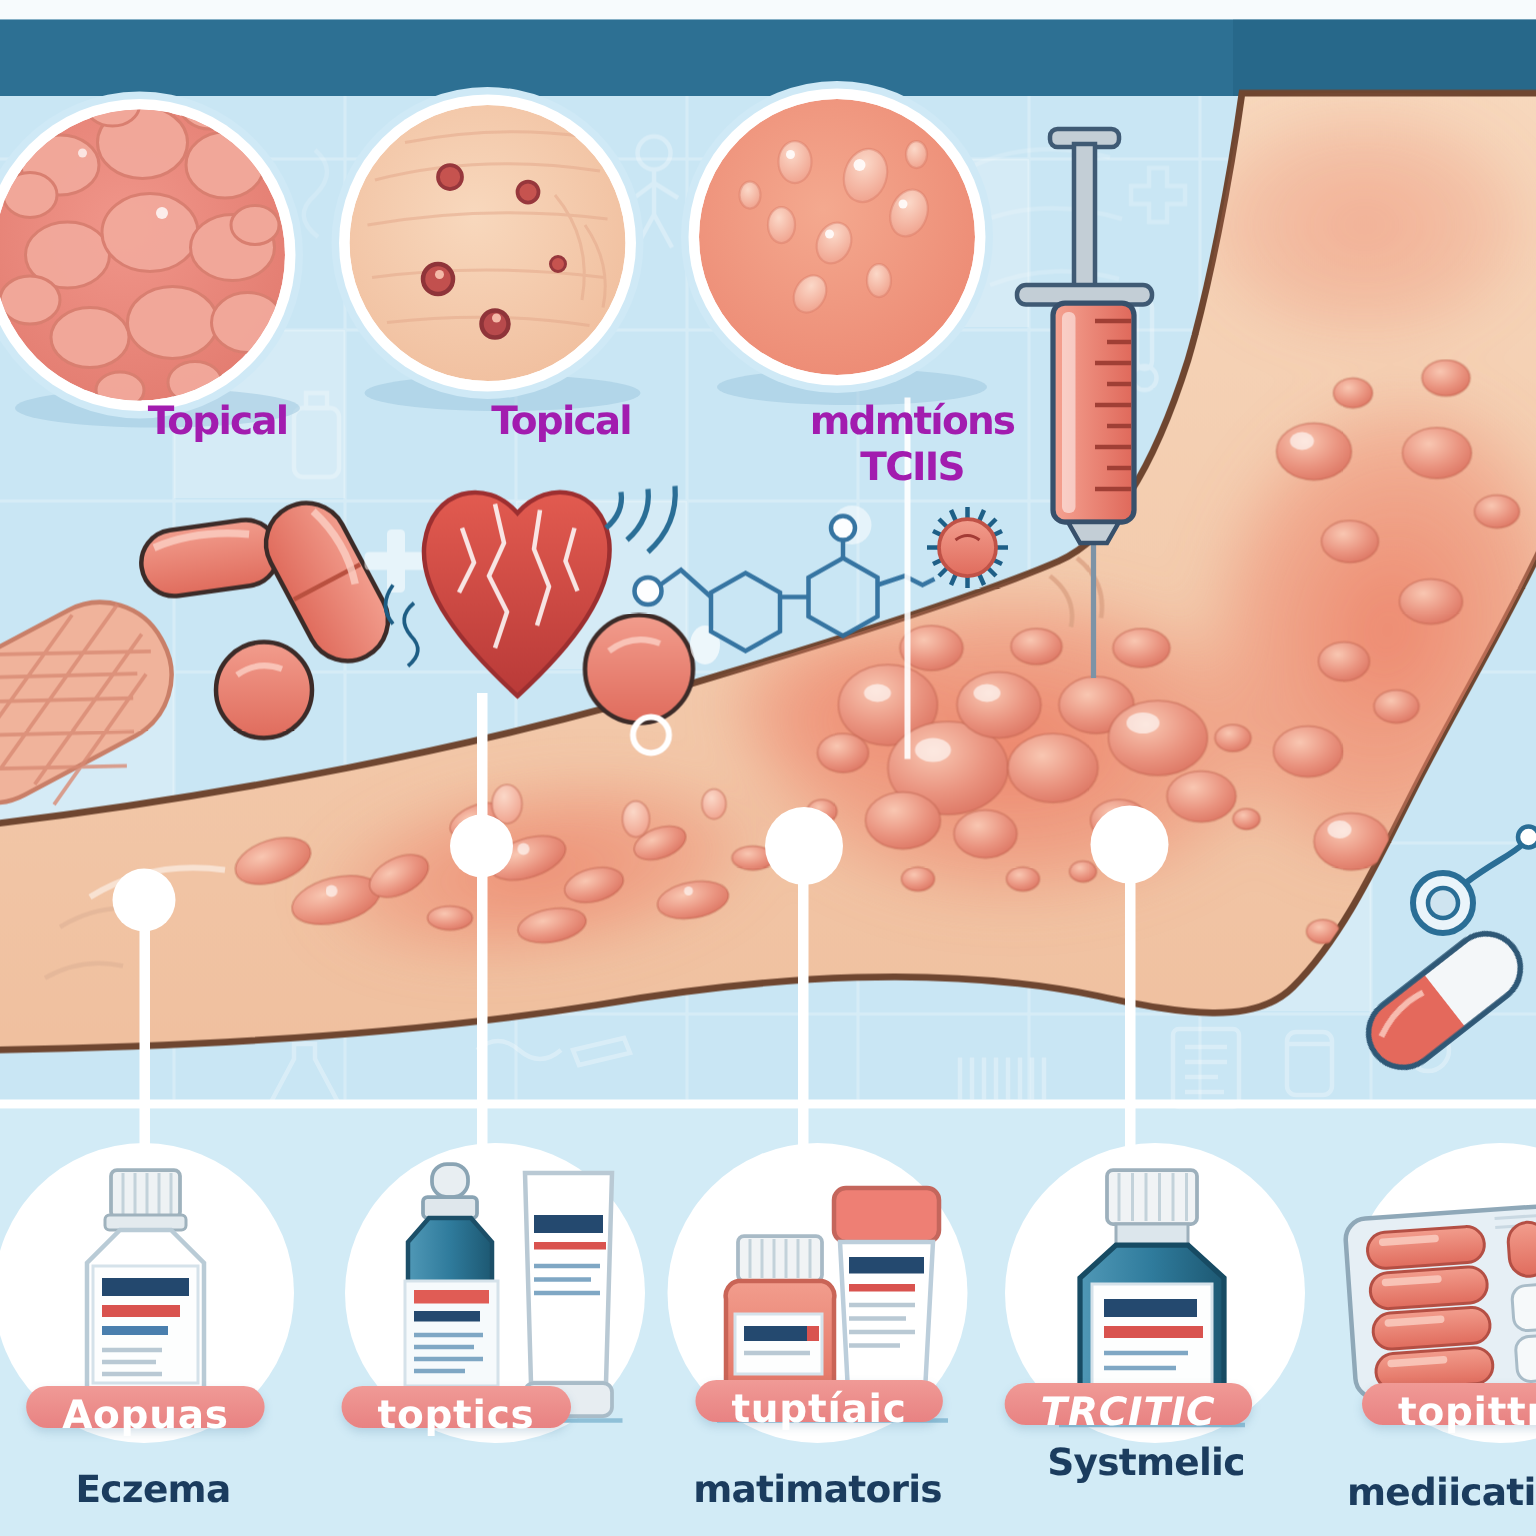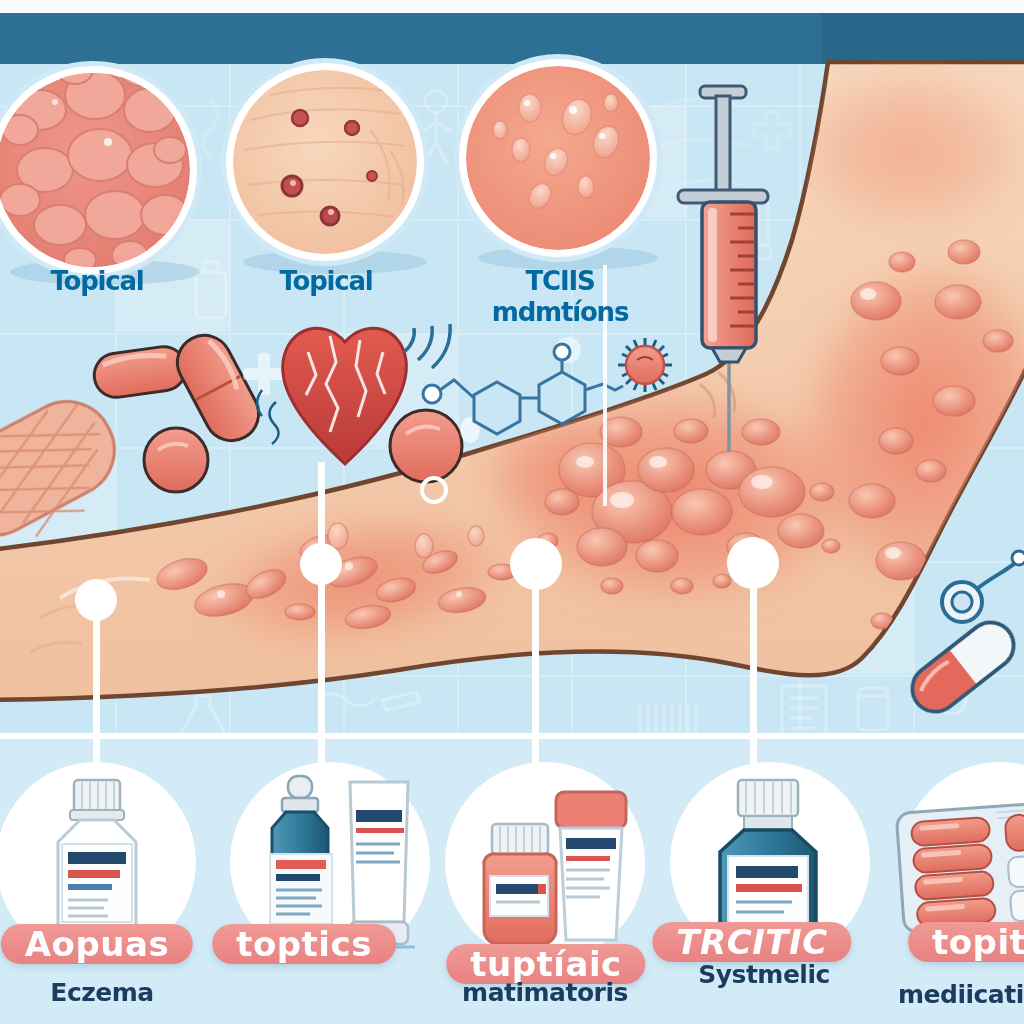--- a/index.html
+++ b/index.html
@@ -1,24 +1,24 @@
 <!DOCTYPE html>
 <html><head>
 <meta charset="utf-8">
 <style>
   html,body{margin:0;padding:0;overflow:hidden;background:#c9e6f4;}
   #stage{position:relative;width:1024px;height:1024px;overflow:hidden;
          font-family:"DejaVu Sans","Liberation Sans",sans-serif;}
   #art{position:absolute;left:0;top:0;}
-  .inset-label{position:absolute;text-align:center;color:#0369a1;font-weight:bold;
+  .inset-label{position:absolute;text-align:center;color:#a21caf;font-weight:bold;
                font-size:26px;line-height:31px;letter-spacing:-1.2px;white-space:nowrap;
-               transform:translateX(-50%);}
-  .badge{position:absolute;height:40px;line-height:40px;padding:0 24px;border-radius:21px;
+               transform:translateX(-50%);margin-left:48px;}
+  .badge{position:absolute;height:28px;line-height:40px;padding:0 24px;border-radius:21px;
          background:linear-gradient(#f09a96,#e88282);color:#fff;font-weight:bold;
-         font-size:34px;letter-spacing:.5px;white-space:nowrap;transform:translateX(-50%);
+         font-size:26px;letter-spacing:.5px;white-space:nowrap;transform:translateX(-50%);
          box-shadow:0 3px 6px rgba(90,140,170,.25);}
   .badge.edge{transform:none;}
   .caption{position:absolute;color:#1b3c5e;font-weight:bold;font-size:25px;
            letter-spacing:-.5px;white-space:nowrap;transform:translateX(-50%);}
   .caption.edge{transform:none;}
 </style>
 </head>
 <body>
 
 <div id="stage">
@@ -556,27 +556,27 @@
   </g>
 </svg>
 
 <div class="inset-label" style="left:97px;top:266px;">
   <div>Topical</div>
 </div>
 <div class="inset-label" style="left:326px;top:266px;">
   <div>Topical</div>
 </div>
 <div class="inset-label" style="left:560px;top:266px;">
+  <div>mdmtíons</div>
   <div>TCIIS</div>
-  <div>mdmtíons</div>
 </div>
 
 <div class="badge" style="left:97px;top:924px;">Aopuas</div>
 <div class="badge" style="left:304px;top:924px;">toptics</div>
-<div class="badge" style="left:546px;top:920px;margin-top:24px;">tuptíaic</div>
+<div class="badge" style="left:546px;top:920px;">tuptíaic</div>
 <div class="badge" style="left:752px;top:922px;font-style:italic;">TRCITIC</div>
 <div class="badge edge" style="left:908px;top:922px;">topittmic</div>
 
 <div class="caption" style="left:102px;top:978px;">Eczema</div>
 <div class="caption" style="left:545px;top:978px;text-align:right;">matimatoris</div>
 <div class="caption" style="left:764px;top:960px;">Systmelic</div>
 <div class="caption edge" style="left:898px;top:980px;">mediication</div>
 </div>
 
 </body></html>

